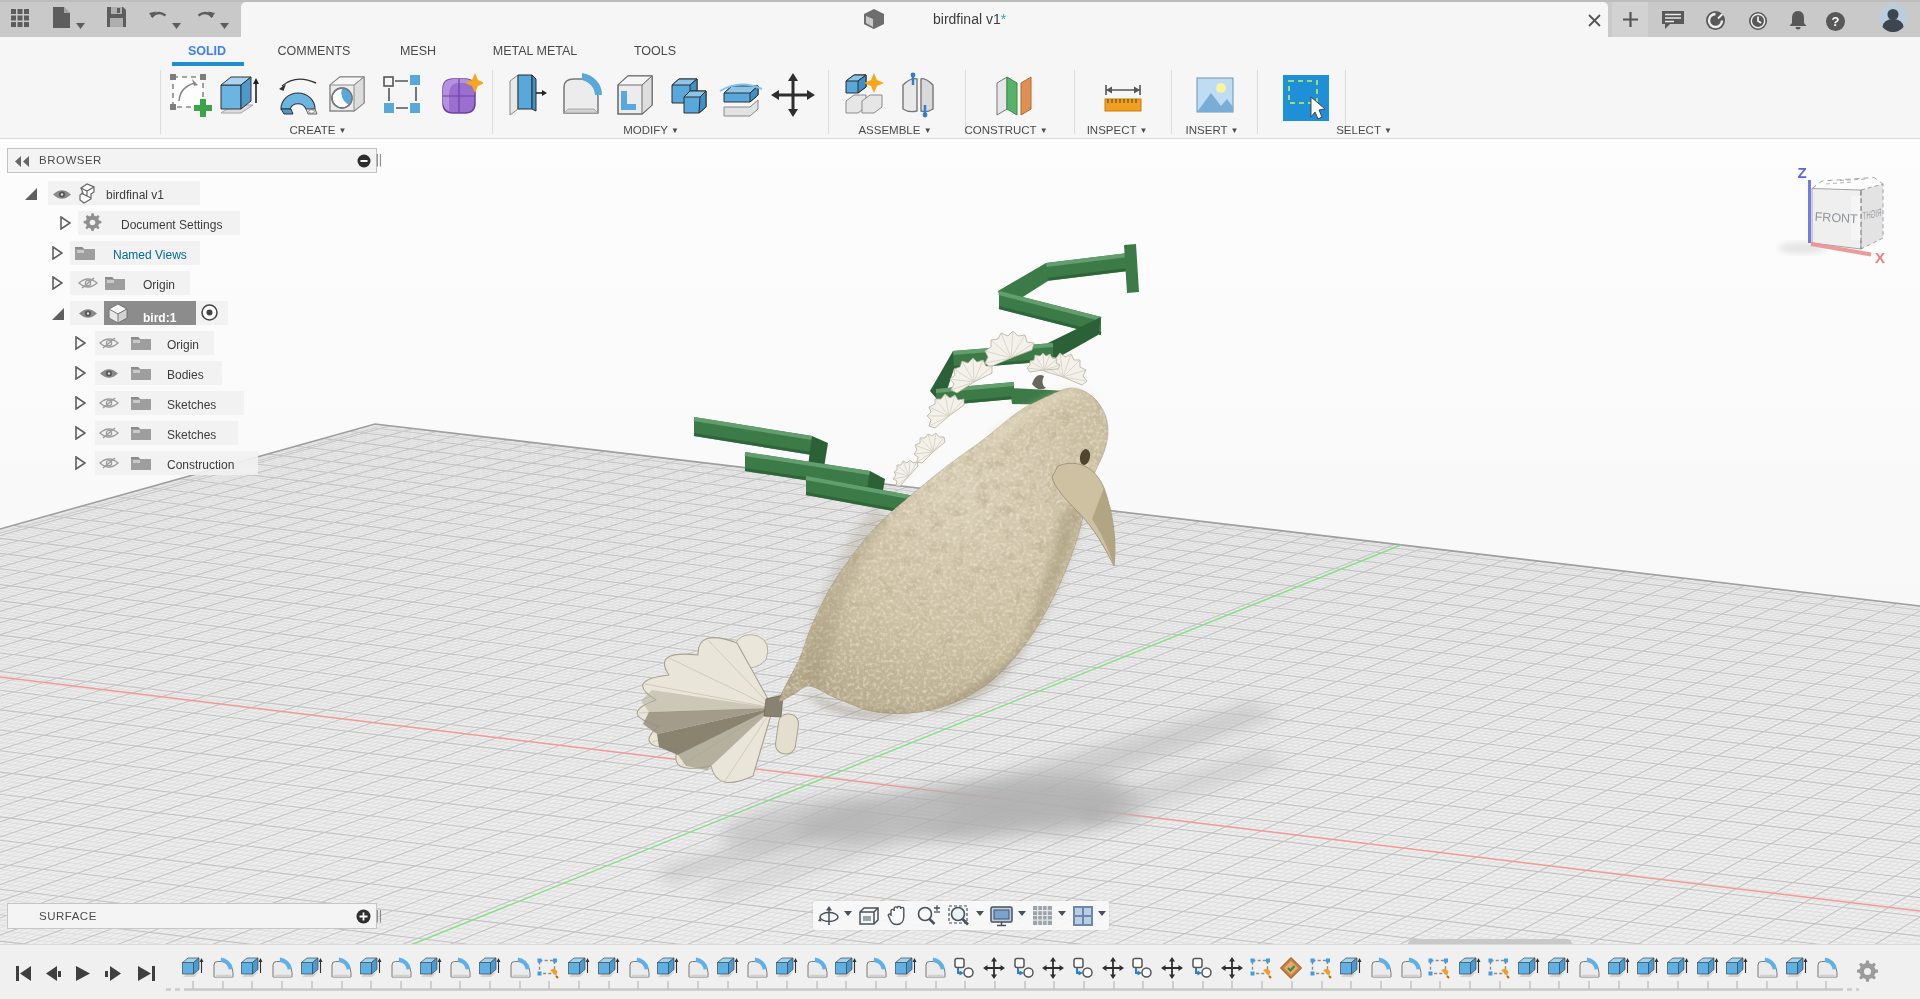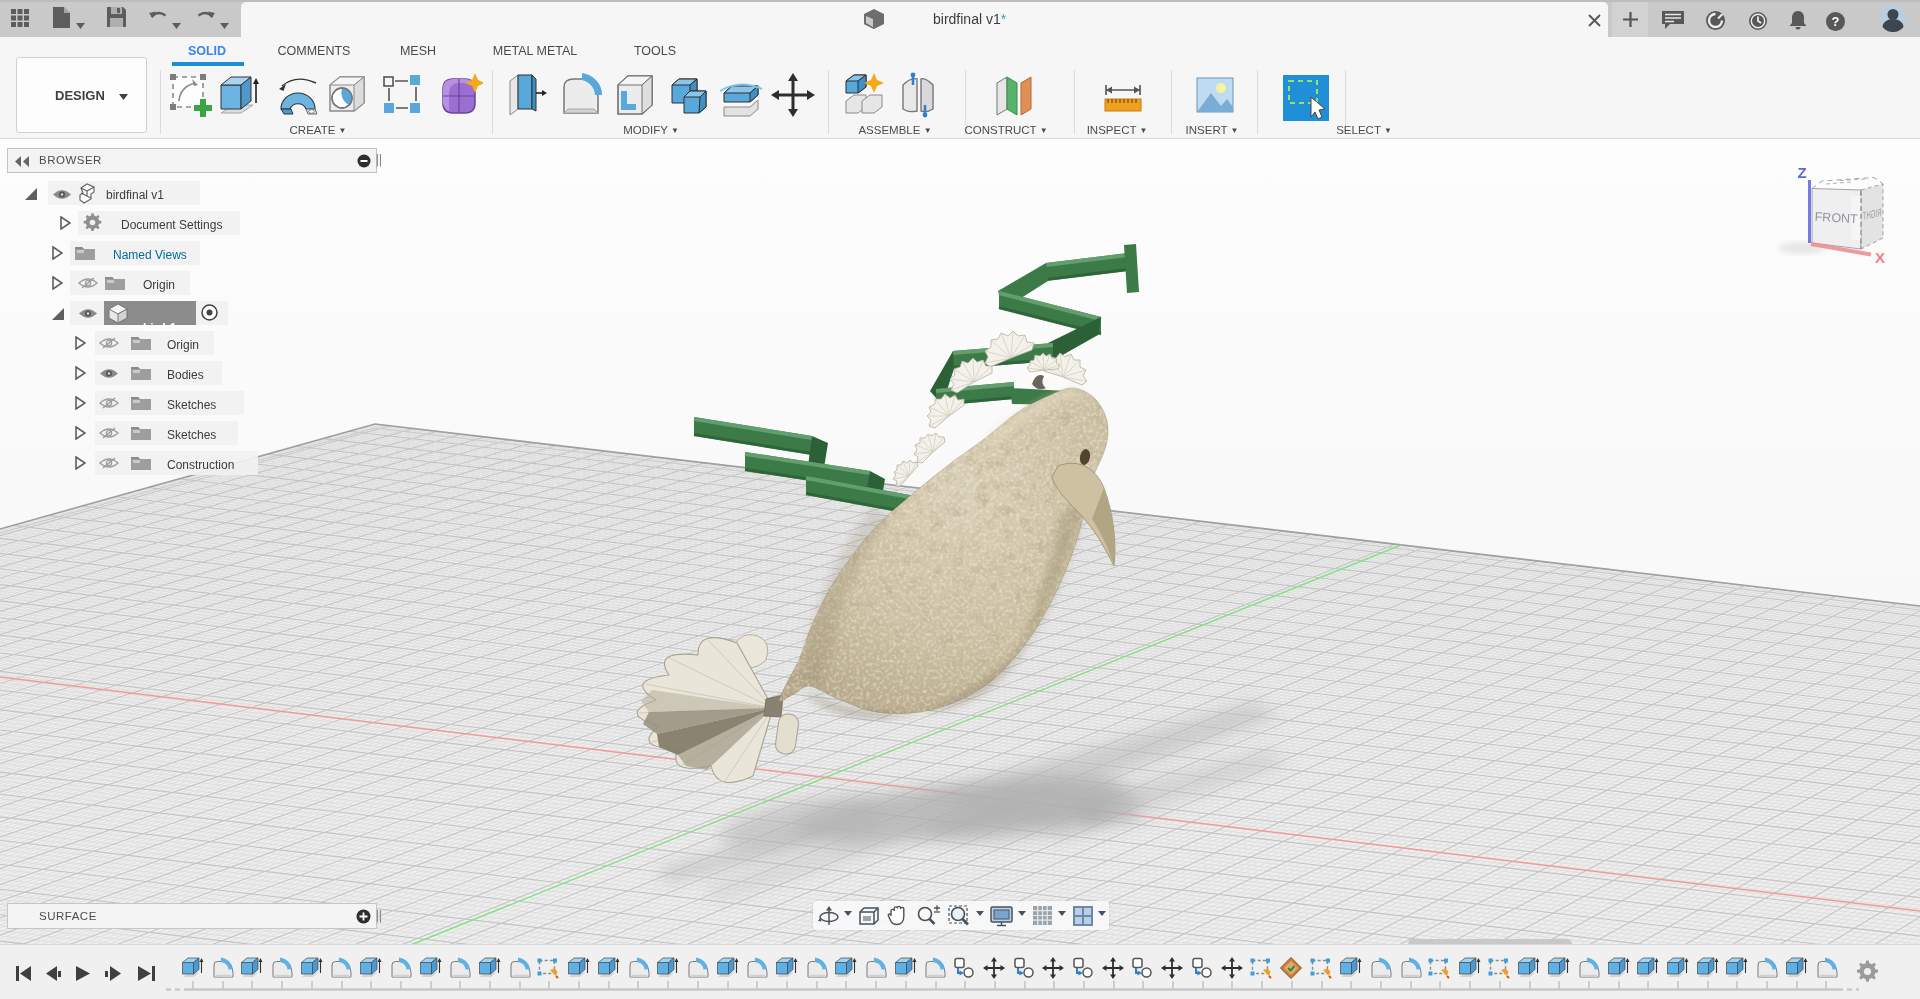--- a/index.html
+++ b/index.html
@@ -268,21 +268,21 @@
             <circle cx="10" cy="6.5" r="1.2" fill="#ddd"></circle>
           </svg></div>
         <div style="position:absolute;left:104px;top:0px">
           <div style="width:92px;height:24px;background:#8c8c8c"></div>
         </div>
         <div style="position:absolute;left:107px;top:1px"><svg width="22" height="23" viewBox="0 0 22 23">
             <polygon points="2,7 11,2 20,7 20,16 11,21 2,16" fill="#e8e8e8" stroke="#777"></polygon>
             <polygon points="2,7 11,12 20,7 11,2" fill="#f8f8f8" stroke="#777"></polygon>
             <polygon points="11,12 20,7 20,16 11,21" fill="#d2d2d2" stroke="#777"></polygon>
           </svg></div>
-        <div style="position:absolute;left:143px;top:17px"><span style="font:12px 'Liberation Sans',sans-serif;color:#fff;font-weight:bold;white-space:nowrap">bird:1</span></div>
+        <div style="position:absolute;left:143px;top:7px"><span style="font:12px 'Liberation Sans',sans-serif;color:#fff;font-weight:bold;white-space:nowrap">bird:1</span></div>
         <div style="position:absolute;left:201px;top:3px"><svg width="17" height="17" viewBox="0 0 17 17">
             <circle cx="8.5" cy="8.5" r="7.5" fill="#fff" stroke="#444" stroke-width="1.5"></circle>
             <circle cx="8.5" cy="8.5" r="3" fill="#444"></circle>
           </svg></div>
       </div>
       <div style="position:absolute;left:0;top:331px;width:380px;height:24px">
         <div style="position:absolute;left:95px;top:0;width:119px;height:24px;background:rgba(241,241,241,0.92)"></div>
         <div style="position:absolute;left:74px;top:5px"><svg width="12" height="14" viewBox="0 0 12 14">
             <polygon points="2,1 11,7 2,13" fill="none" stroke="#5f5f5f" stroke-width="1.6"></polygon>
           </svg></div>
@@ -604,26 +604,20 @@
       <polygon points="3,7 10,10 10,18 3,14" fill="#c9c9c9"></polygon>
     </svg>
     <div style="position:absolute;left:933px;top:11px;font:14px 'Liberation Sans',sans-serif;color:#3c3c3c">birdfinal v1<span style="color:#2ba8b8">*</span></div>
     <div style="position:absolute;left:0;top:37px;width:1920px;height:101px;background:#f6f6f6;border-bottom:1px solid #dadada;box-sizing:content-box"></div>
     <div style="position:absolute;top:44px;left:207px;transform:translateX(-50%);font:12.5px 'Liberation Sans',sans-serif;font-weight:bold;color:#3b82f6">SOLID</div>
     <div style="position:absolute;top:44px;left:314px;transform:translateX(-50%);font:12.5px 'Liberation Sans',sans-serif;font-weight:normal;color:#4a4a4a">COMMENTS</div>
     <div style="position:absolute;top:44px;left:418px;transform:translateX(-50%);font:12.5px 'Liberation Sans',sans-serif;font-weight:normal;color:#4a4a4a">MESH</div>
     <div style="position:absolute;top:44px;left:535px;transform:translateX(-50%);font:12.5px 'Liberation Sans',sans-serif;font-weight:normal;color:#4a4a4a">METAL METAL</div>
     <div style="position:absolute;top:44px;left:655px;transform:translateX(-50%);font:12.5px 'Liberation Sans',sans-serif;font-weight:normal;color:#4a4a4a">TOOLS</div>
     <div style="position:absolute;left:172px;top:62px;width:72px;height:4px;background:#1f8fd8"></div>
-    <div style="position:absolute;left:16px;top:57px;width:131px;height:76px;background:#fdfdfd;border:1px solid #d0d0d0;border-radius:3px;box-sizing:border-box">
-      <span style="position:absolute;left:38px;top:30px;font:13px 'Liberation Sans',sans-serif;font-weight:bold;color:#3f3f3f">DESIGN</span>
-      <svg width="9" height="6" viewBox="0 0 9 6" style="position:absolute;left:102px;top:36px">
-        <path d="M0 0h9L4.5 6z" fill="#3f3f3f"></path>
-      </svg>
-    </div>
     <div style="position:absolute;left:160px;top:70px;width:1px;height:64px;background:#dcdcdc"></div>
     <div style="position:absolute;left:492px;top:70px;width:1px;height:64px;background:#dcdcdc"></div>
     <div style="position:absolute;left:828px;top:70px;width:1px;height:64px;background:#dcdcdc"></div>
     <div style="position:absolute;left:965px;top:70px;width:1px;height:64px;background:#dcdcdc"></div>
     <div style="position:absolute;left:1074px;top:70px;width:1px;height:64px;background:#dcdcdc"></div>
     <div style="position:absolute;left:1171px;top:70px;width:1px;height:64px;background:#dcdcdc"></div>
     <div style="position:absolute;left:1257px;top:70px;width:1px;height:64px;background:#dcdcdc"></div>
     <div style="position:absolute;left:1345px;top:70px;width:1px;height:64px;background:#dcdcdc"></div>
     <div style="position:absolute;left:190px;top:71px;transform:translateX(-50%)"><svg width="46" height="48" viewBox="0 0 46 48" style="">
         <rect x="6" y="6" width="30" height="30" fill="#fdfdfd" stroke="#8a8a8a" stroke-width="1.6" stroke-dasharray="5,4"></rect>

